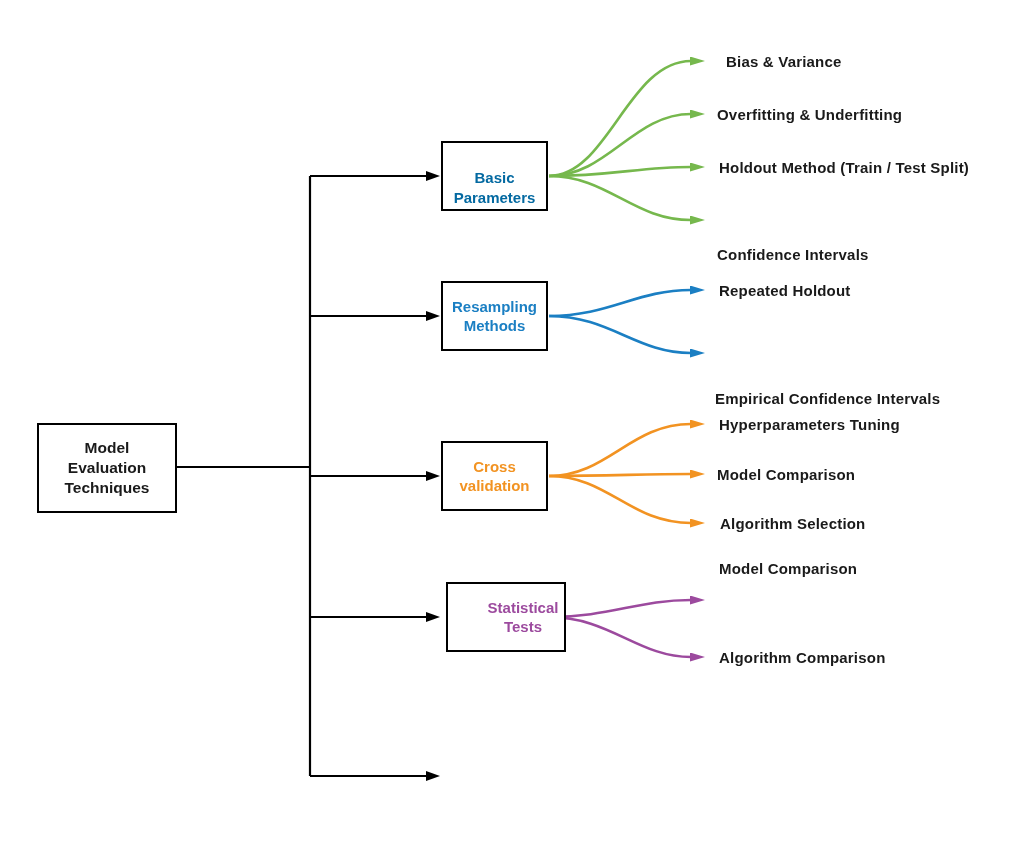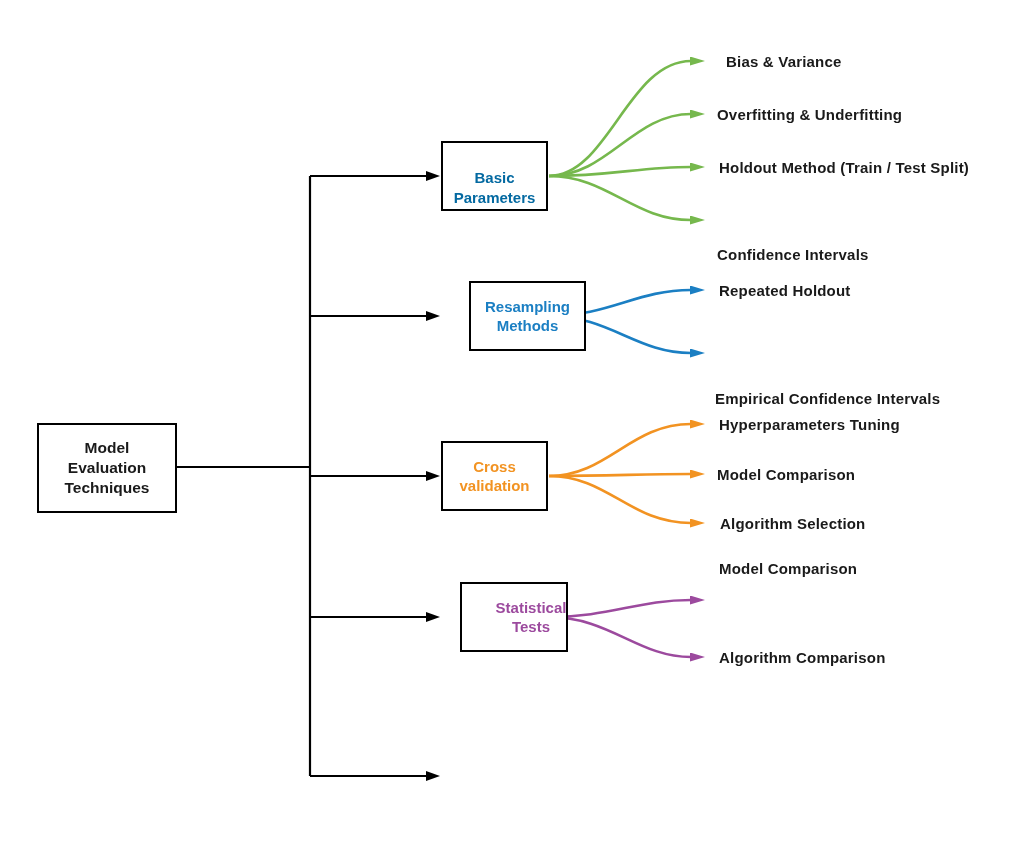--- a/index.html
+++ b/index.html
@@ -24,23 +24,23 @@
     font-weight: bold;
     font-size: 15px;
     line-height: 1.3;
     padding: 2px 6px;
   }
   .node.root {
     left: 37px; top: 423px; width: 140px; height: 90px;
     font-size: 15.5px; color: #1a1a1a;
   }
   .b0 { left: 441px; top: 141px; width: 107px; height: 70px; }
-  .b1 { left: 441px; top: 281px; width: 117px; height: 70px; margin-left: 28px; }
+  .b1 { left: 441px; top: 281px; width: 107px; height: 70px; }
   .b2 { left: 441px; top: 441px; width: 107px; height: 70px; }
-  .b3 { left: 460px; top: 582px; width: 108px; height: 70px; padding-left: 40px; }
+  .b3 { left: 446px; top: 582px; width: 120px; height: 70px; padding-left: 40px; }
   .b4 { left: 441px; top: 741px; width: 107px; height: 70px; }
   .leaf {
     position: absolute;
     transform: translateY(-50%);
     font-weight: bold;
     font-size: 15px;
     color: #1a1a1a;
     white-space: nowrap;
     letter-spacing: 0.2px;
   }

